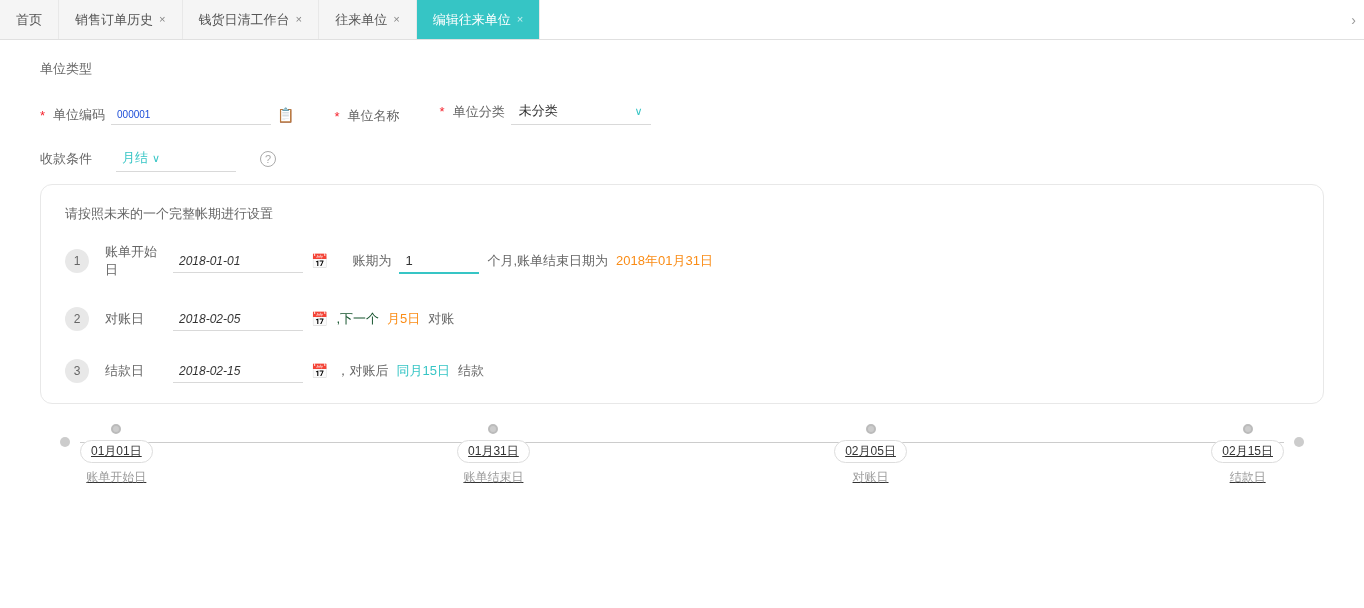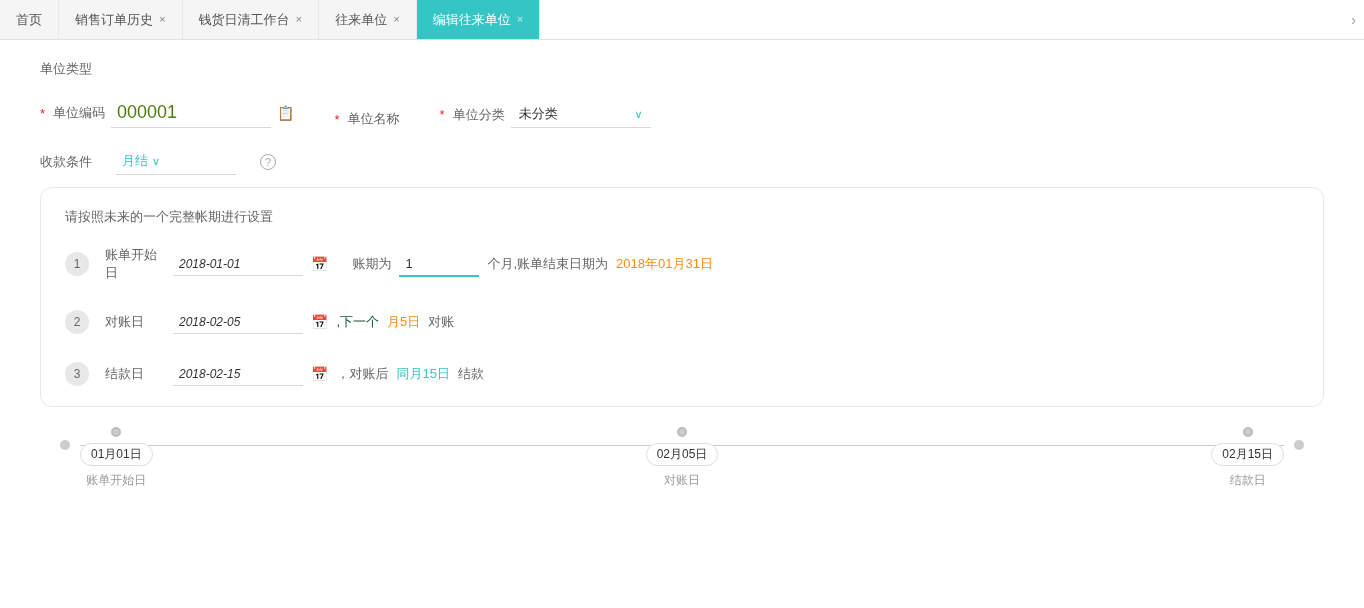--- a/index.html
+++ b/index.html
@@ -100,22 +100,22 @@
       border-radius: 50%;
       background: #36c5c5;
     }
 
     
     .input-field {
       border: none;
       border-bottom: 1px solid #d9d9d9;
       outline: none;
       padding: 4px 6px;
-      font-size: 18px;
-      color: #4d7c0f;
+      font-size: 10px;
+      color: #1d4ed8;
       background: transparent;
     }
     .input-wide { width: 160px; }
     .input-name { width: 200px; }
 
     .calendar-icon {
       color: #36c5c5;
       font-size: 14px;
       cursor: pointer;
     }
@@ -245,20 +245,21 @@
       white-space: nowrap;
     }
     .node-sublabel {
       font-size: 12px;
       color: #999;
       white-space: nowrap;
     }
     .tl-wrapper {
       position: relative;
       width: 100%;
+      text-decoration: underline;
     }
   </style>
 </head>
 <body>
 
 <div class="tabs-bar">
   <div class="tab-item">
     <span>首页</span>
   </div>
   <div class="tab-item">
@@ -362,20 +363,25 @@
       <div style="position:absolute; top:13px; right:20px; width:10px; height:10px; border-radius:50%; background:#ccc;"></div>
 
       <div style="display:flex; width:100%; justify-content:space-between; position:relative; z-index:1;">
 
         <div class="timeline-node">
           <div class="node-dot"></div>
           <div class="node-label">01月01日</div>
           <div class="node-sublabel">账单开始日</div>
         </div>
 
+        <div class="timeline-node">
+          <div class="node-dot"></div>
+          <div class="node-label">01月31日</div>
+          <div class="node-sublabel">账单结束日</div>
+        </div>
 
         <div class="timeline-node">
           <div class="node-dot"></div>
           <div class="node-label">02月05日</div>
           <div class="node-sublabel">对账日</div>
         </div>
 
         <div class="timeline-node">
           <div class="node-dot"></div>
           <div class="node-label">02月15日</div>

